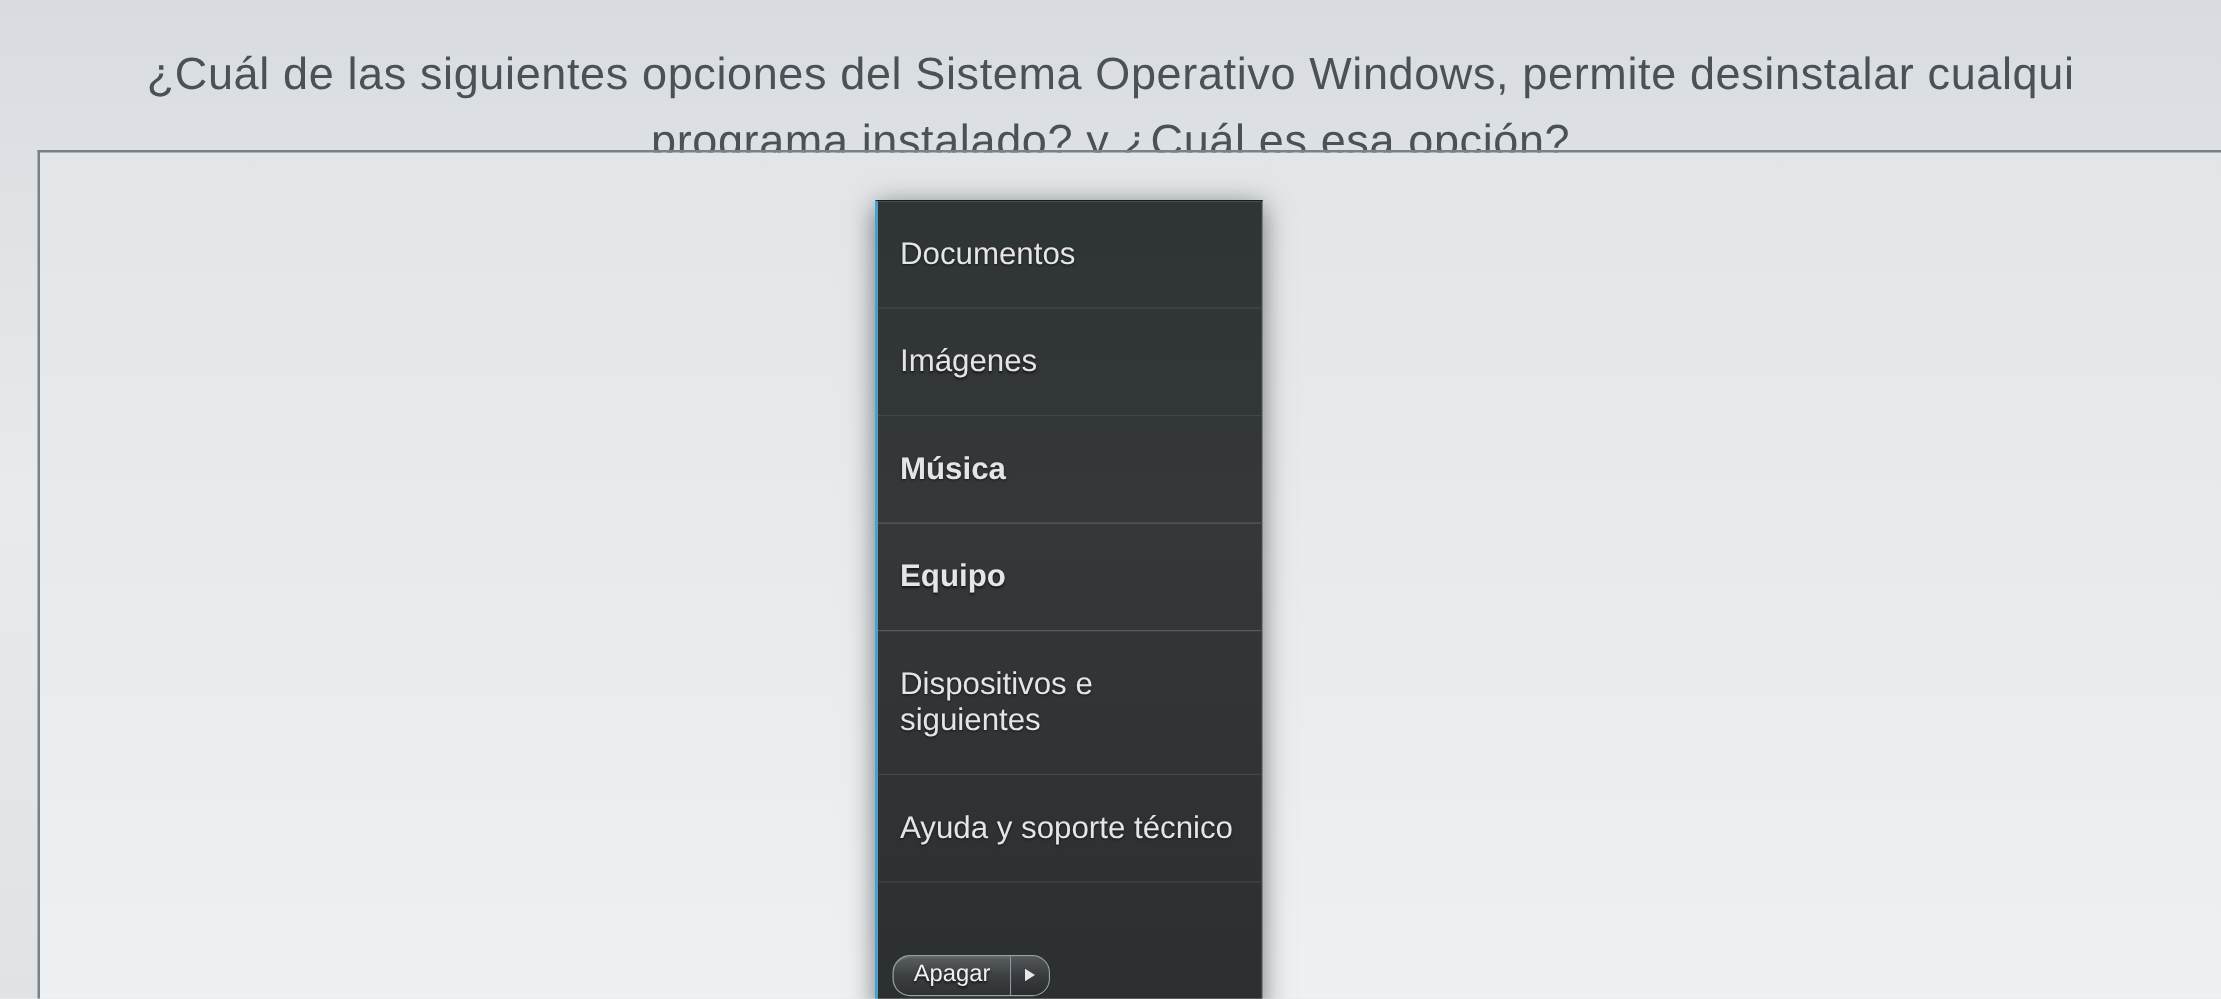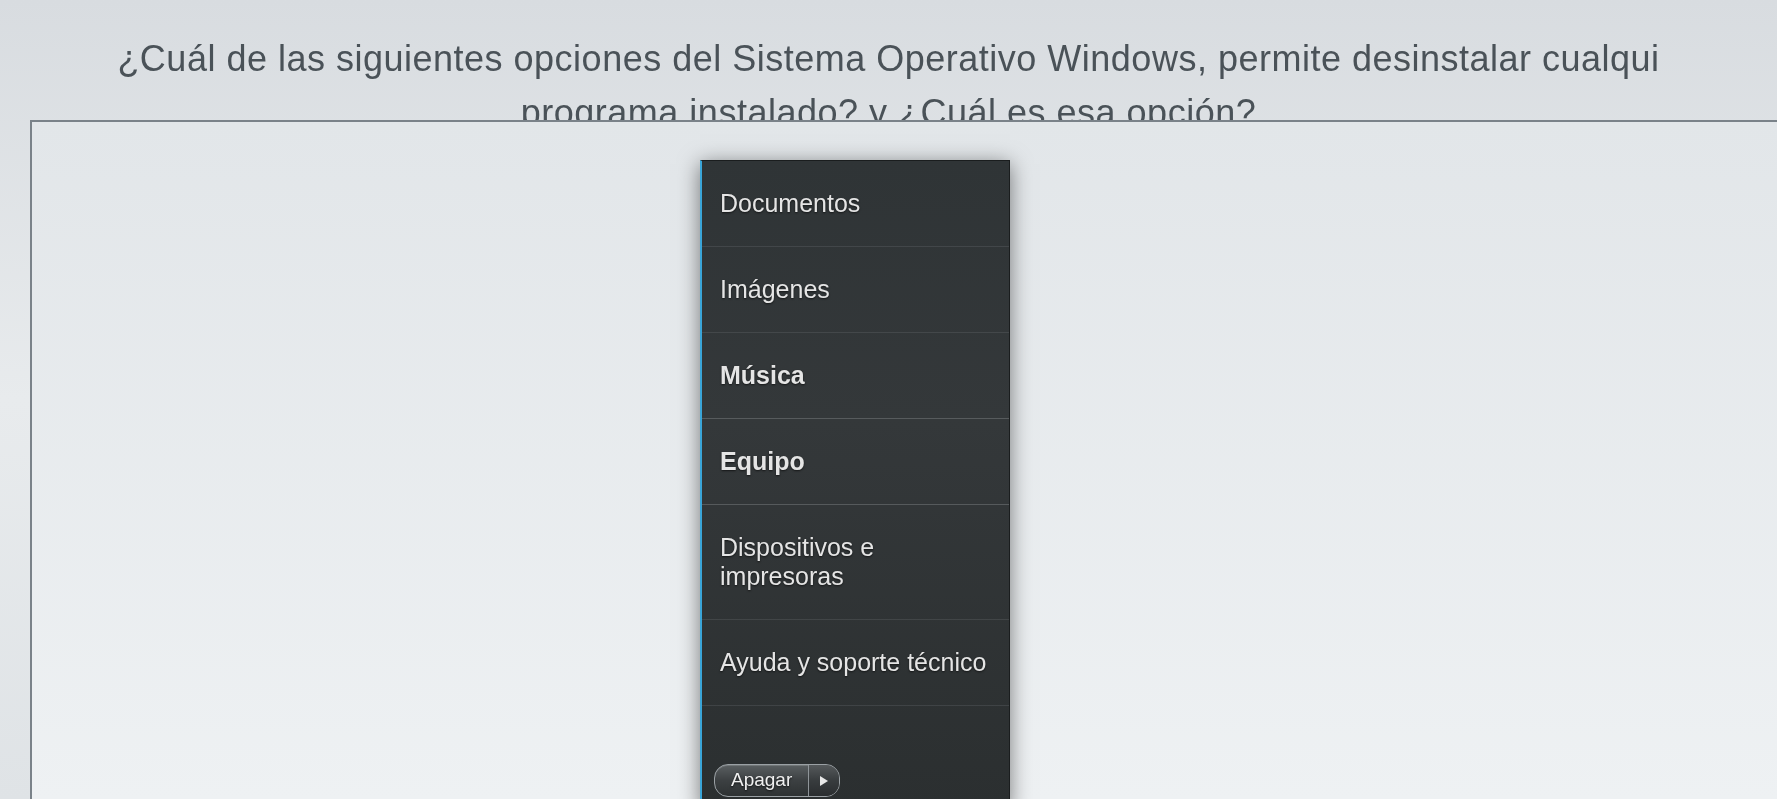--- a/index.html
+++ b/index.html
@@ -119,21 +119,21 @@
   <div class="menu-item">
     <span>Imágenes</span>
   </div>
   <div class="menu-item group-end">
     <span>Música</span>
   </div>
   <div class="menu-item group-end">
     <span>Equipo</span>
   </div>
   <div class="menu-item">
-    <span>Dispositivos e impresoras</span>
+    <span>Dispositivos e siguientes</span>
   </div>
   <div class="menu-item">
     <span>Ayuda y soporte técnico</span>
   </div>
   <div class="menu-gap"></div>
   <div class="shutdown-row">
     <div class="shutdown-button">
       <div class="shutdown-label">Apagar</div>
       <div class="shutdown-arrow">
         <span>

